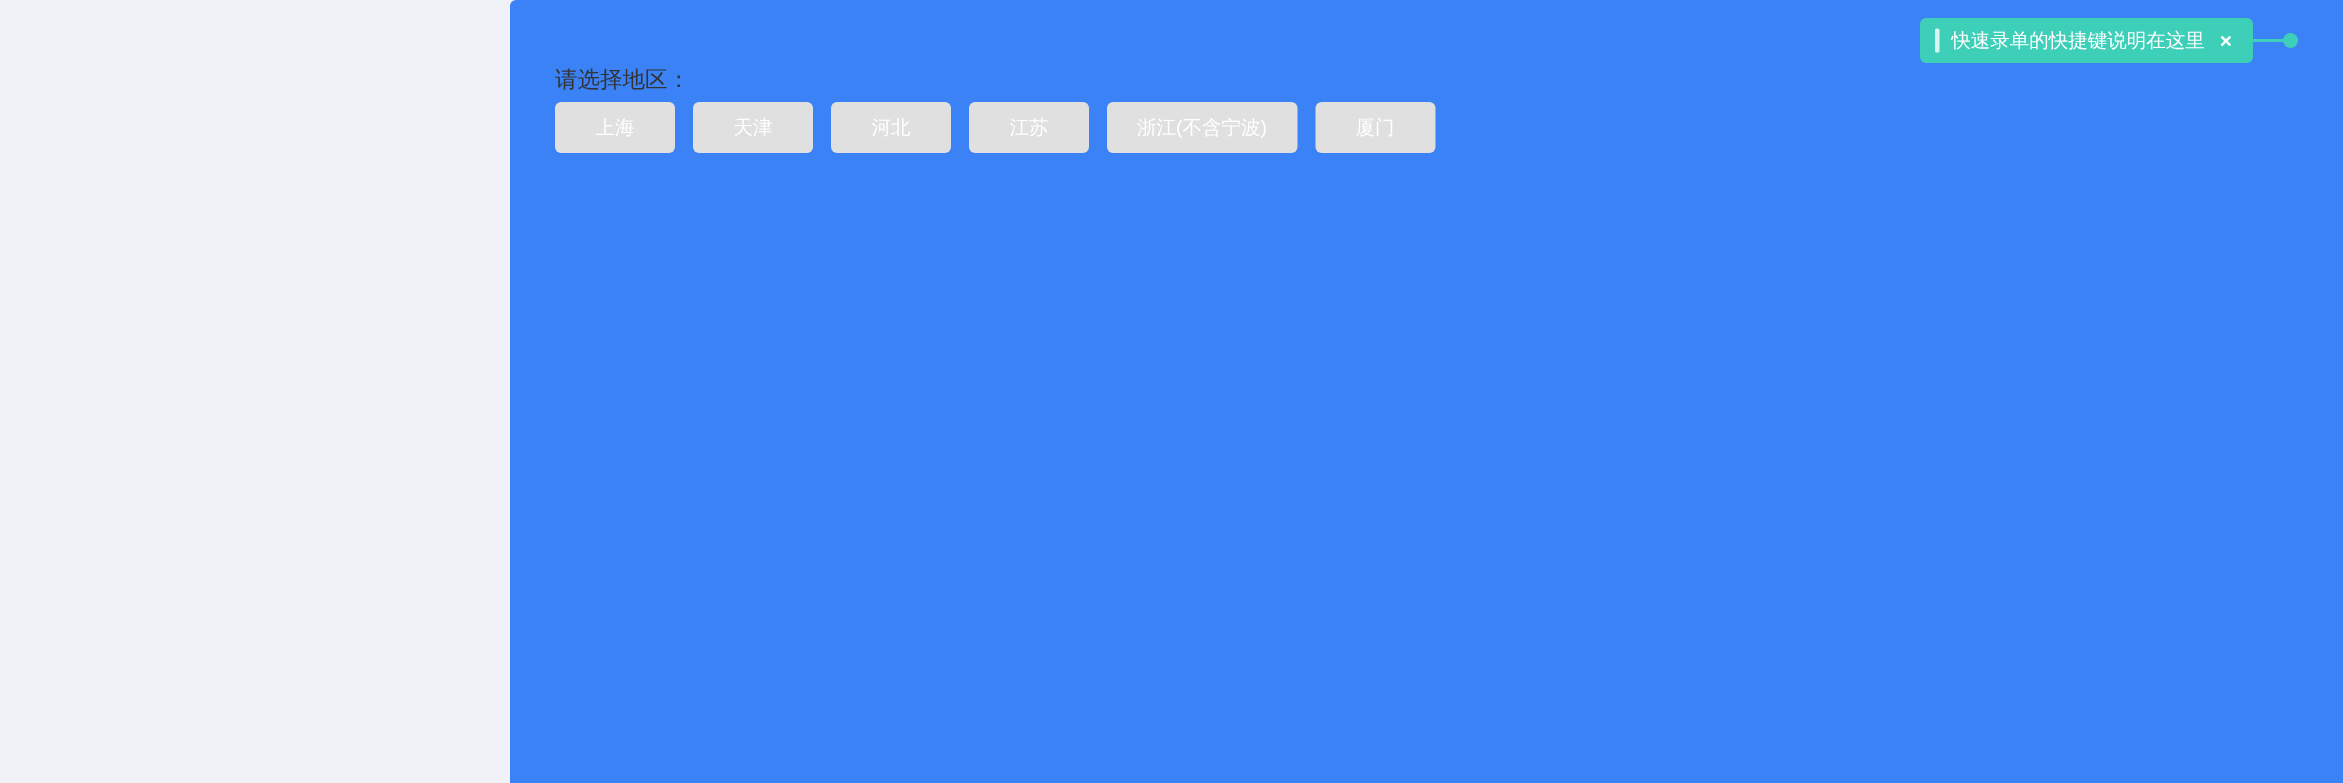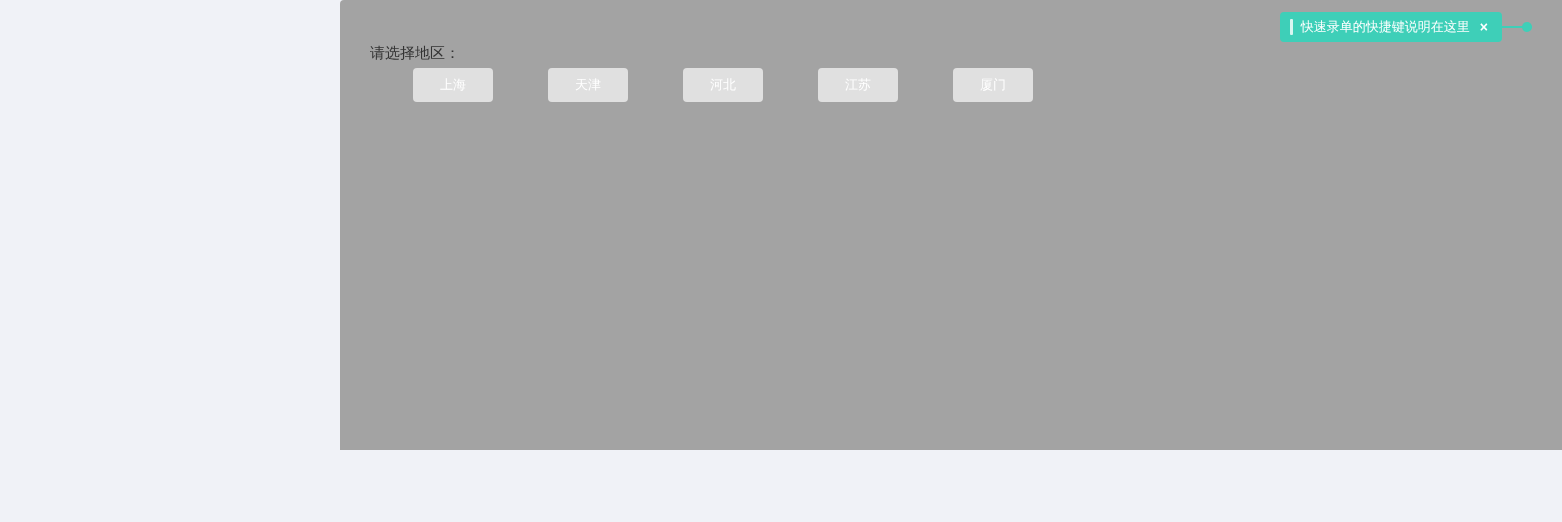--- a/index.html
+++ b/index.html
@@ -24,22 +24,22 @@
       width: 340px;
       height: 522px;
       background: #f0f2f7;
     }
 
     .main-content {
       position: absolute;
       left: 340px;
       top: 0;
       width: 1222px;
-      height: 450px;
-      background: #a3a3a3;
+      height: 522px;
+      background: #3b82f6;
       border-radius: 4px 0 0 0;
     }
 
     .page-label {
       position: absolute;
       top: 44px;
       left: 30px;
       font-size: 15px;
       color: #333333;
       font-weight: 500;
@@ -69,21 +69,20 @@
       padding: 6px 20px;
       background: #e0e0e0;
       border: none;
       border-radius: 4px;
       color: #ffffff;
       font-size: 13px;
       cursor: pointer;
       white-space: nowrap;
       min-width: 80px;
       height: 34px;
-      margin-left: 43px;
     }
 
     
     .tooltip-banner {
       position: absolute;
       top: 12px;
       right: 60px;
       display: flex;
       align-items: center;
       background: #3ecfb8;
@@ -143,20 +142,21 @@
 <div class="main-content">
 
   <span class="page-label">请选择地区：</span>
 
   <div class="region-buttons-row1">
 
   <button class="region-btn">上海</button>
       <button class="region-btn">天津</button>
       <button class="region-btn">河北</button>
       <button class="region-btn">江苏</button>
+      <button class="region-btn">浙江(不含宁波)</button>
       <button class="region-btn">厦门</button>
     </div>
 
 
 </div>
 
 <div class="tooltip-banner">
   <div class="tooltip-bar"></div>
   <span class="tooltip-text">快速录单的快捷键说明在这里</span>
   <span class="tooltip-close">×</span>

